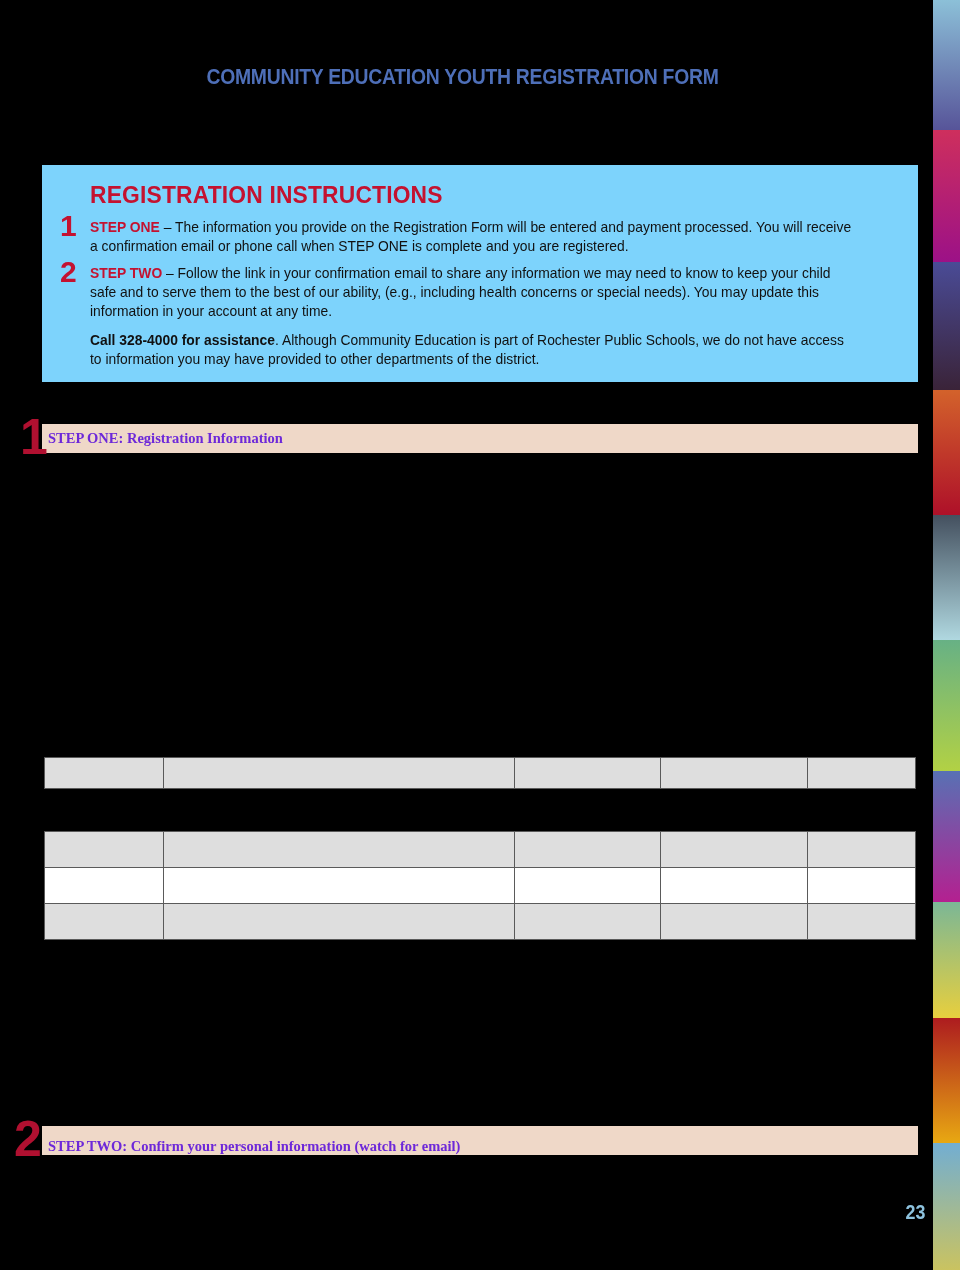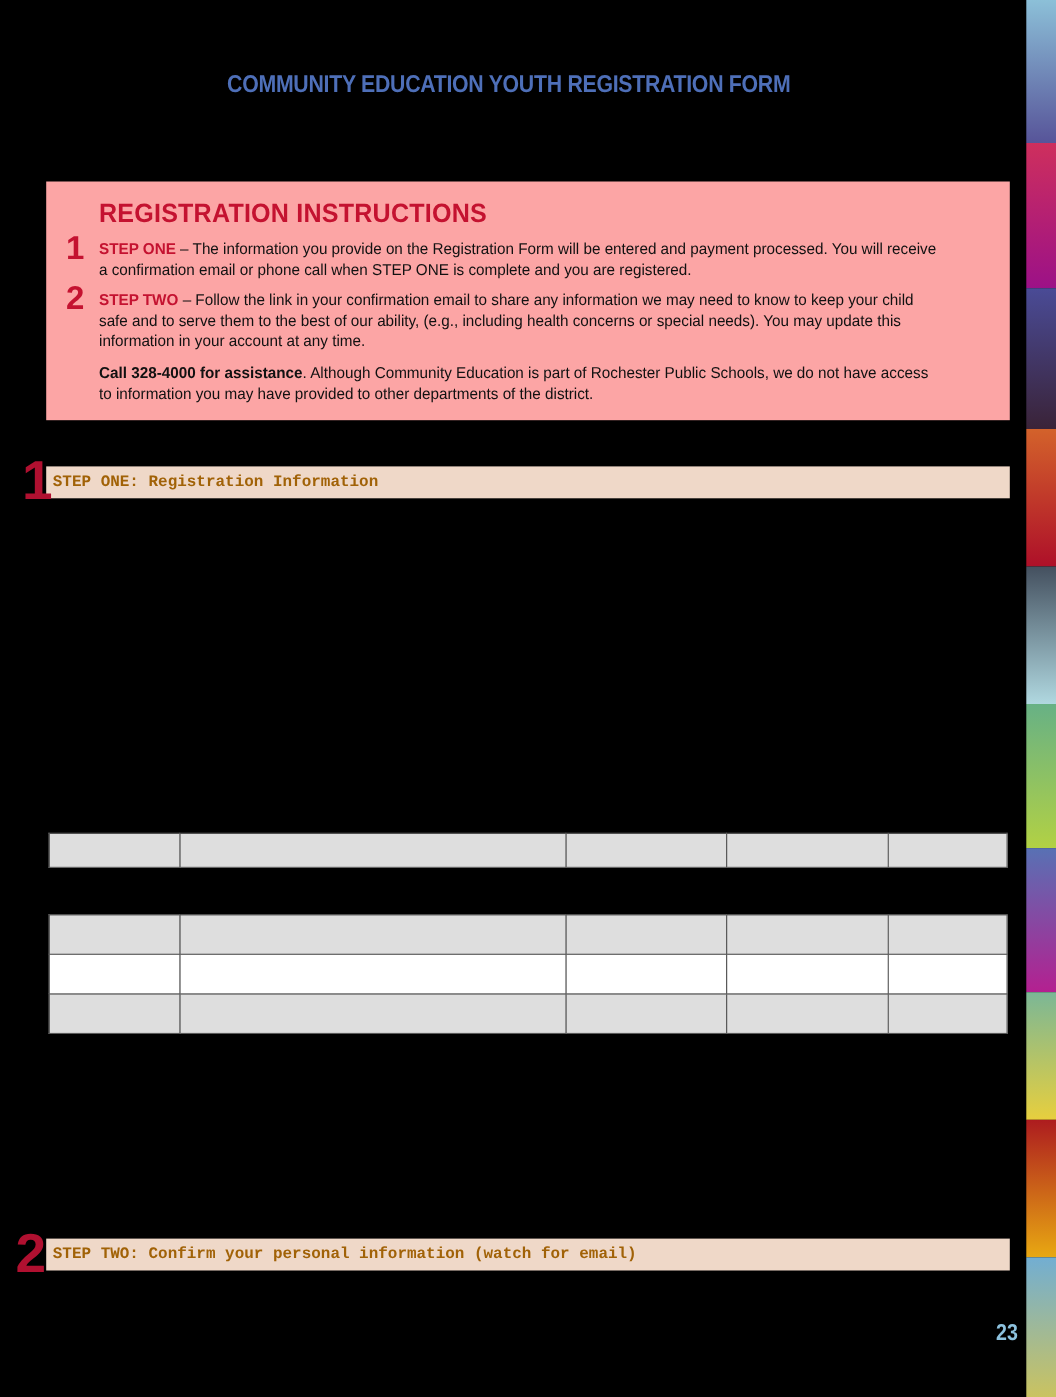--- a/index.html
+++ b/index.html
@@ -50,21 +50,21 @@
     white-space: nowrap;
   }
 
   
   .instructions {
     position: absolute;
     left: 42px;
     top: 165px;
     width: 876px;
     height: 217px;
-    background: #fca5a5;
+    background: #7dd3fc;
     padding: 16px 36px 10px 48px;
   }
   .instr-heading {
     font-family: "Liberation Sans Narrow", "Liberation Sans", sans-serif;
     font-size: 24px;
     font-weight: bold;
     color: #c41230;
     letter-spacing: 0.2px;
     margin-bottom: 9px;
     transform: scaleX(0.95);
@@ -112,38 +112,38 @@
   .step-bar {
     position: absolute;
     left: 42px;
     width: 876px;
     height: 29px;
     background: #efd8c8;
     display: flex;
     align-items: center;
   }
   .step-bar-label {
-    font-family: Liberation Mono, monospace;
+    font-family: Liberation Serif, serif;
     font-size: 14.5px;
     font-weight: bold;
-    color: #a16207;
+    color: #6d28d9;
     padding-left: 6px;
     white-space: nowrap;
   }
   .step-big-num {
     position: absolute;
     font-family: "Liberation Sans Narrow", "Liberation Sans", sans-serif;
     font-weight: bold;
     color: #b01030;
     line-height: 1;
     z-index: 3;
   }
   #step-one-bar { top: 424px; }
   #step-one-num { left: 20px; top: 412px; font-size: 50px; }
-  #step-two-bar { top: 1126px; }
+  #step-two-bar { top: 1126px; align-items: flex-end; }
   #step-two-num { left: 14px; top: 1114px; font-size: 50px; }
 
   
   .form-table {
     position: absolute;
     left: 44px;
     width: 871px;
     border-collapse: collapse;
     table-layout: fixed;
   }

